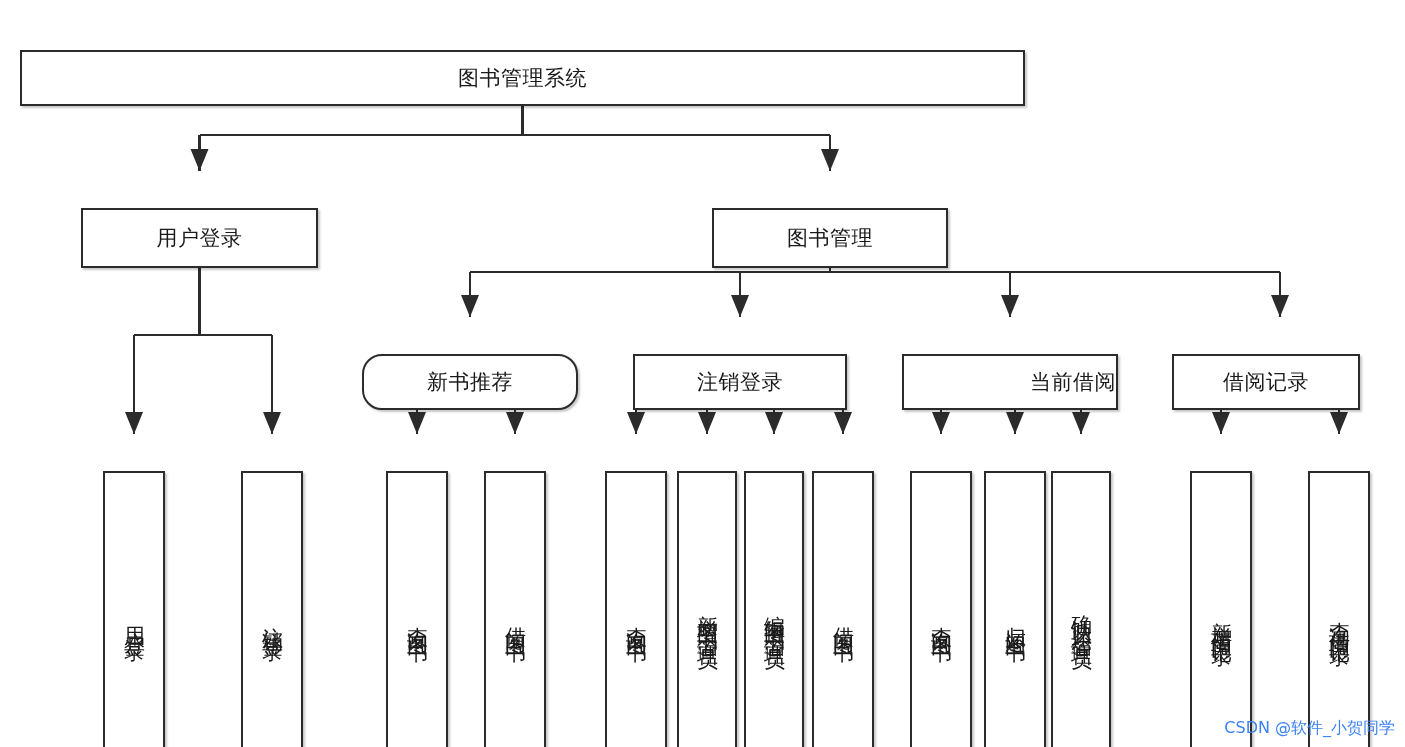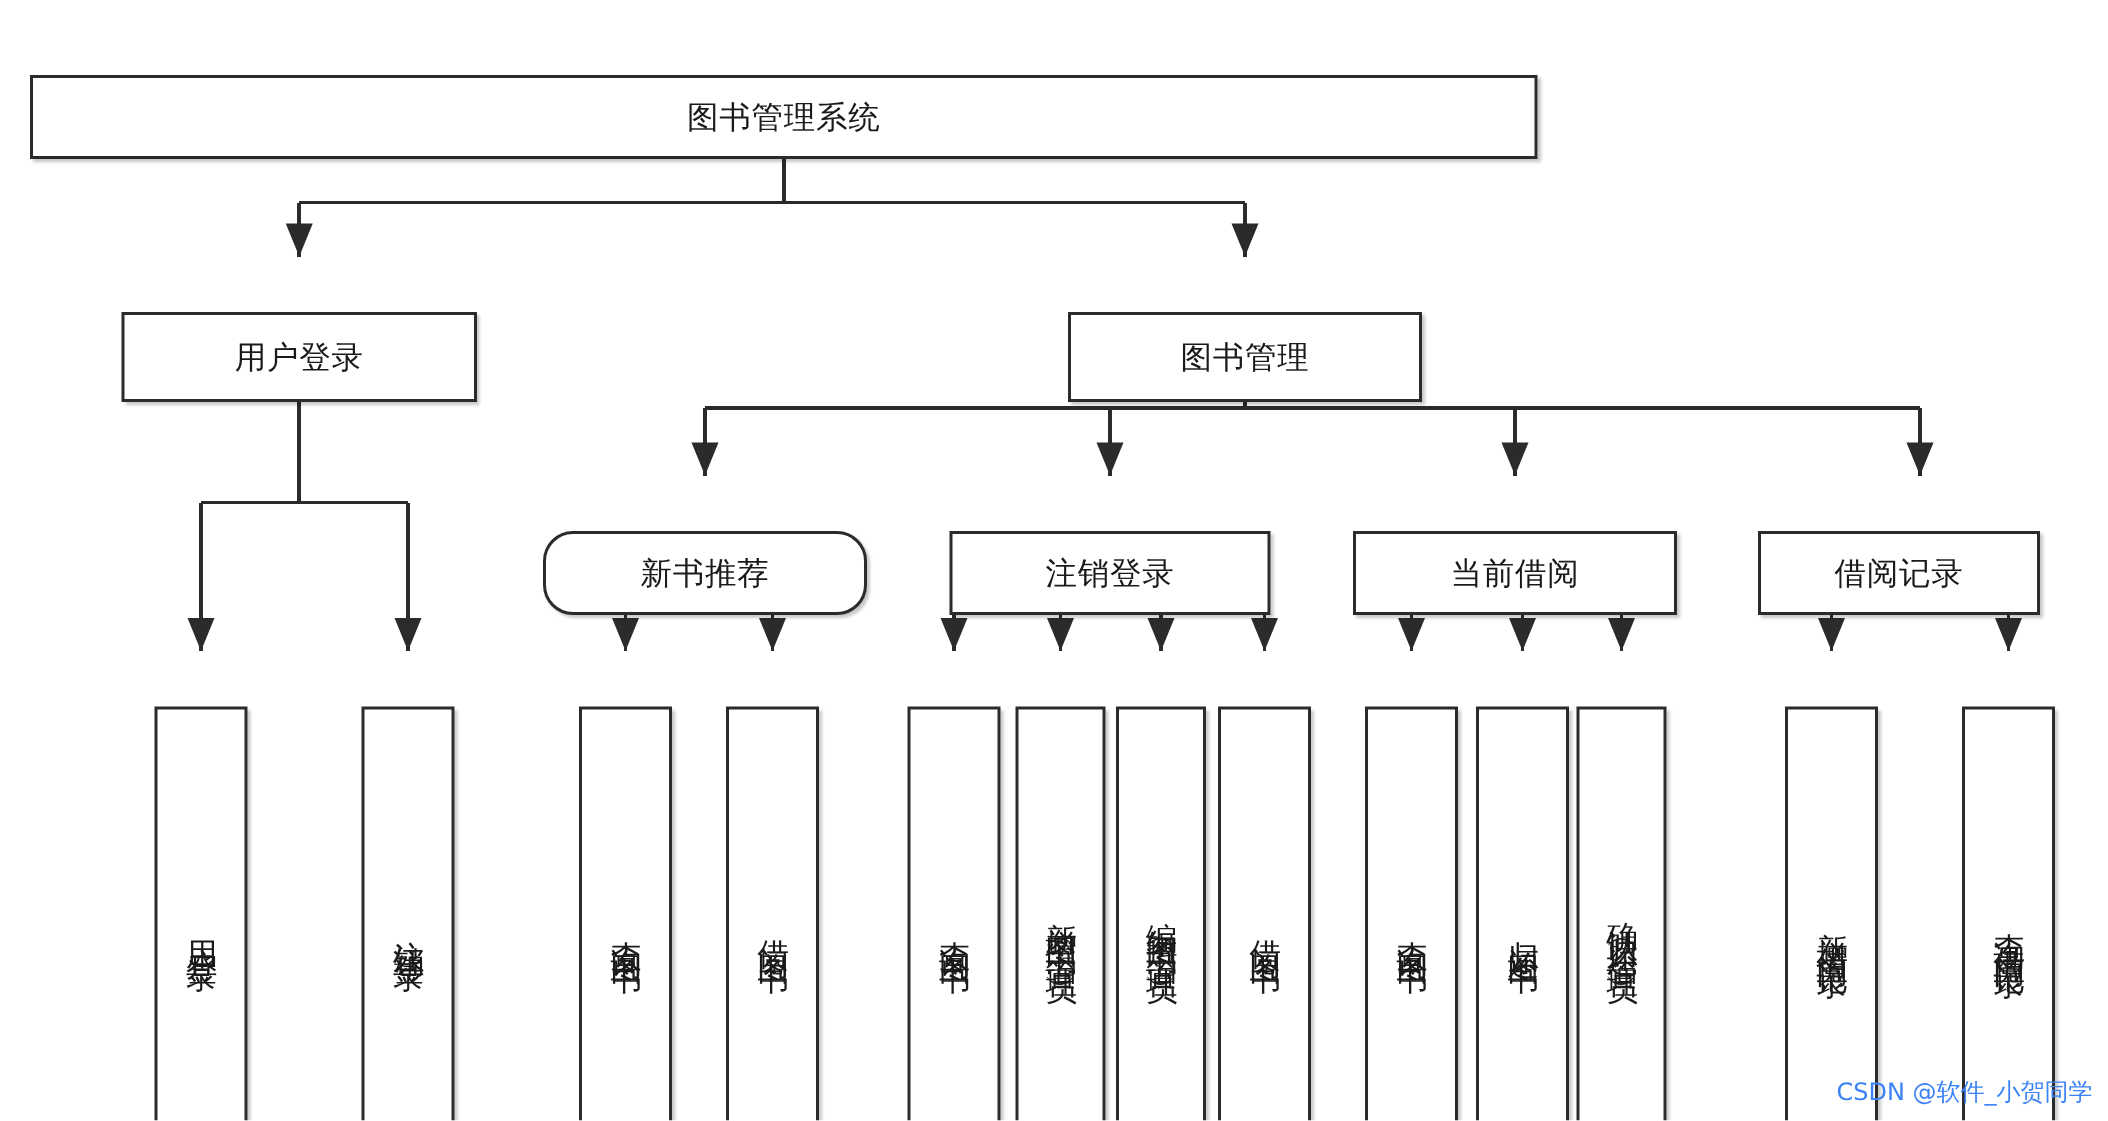--- a/index.html
+++ b/index.html
@@ -135,21 +135,21 @@
       </div>
       <div class="node horizontal" style="left: 712px; top: 172px; width: 236px; height: 60px;">
         <span class="label">图书管理</span>
       </div>
       <div class="node horizontal" style="left: 362px; top: 318px; width: 216px; height: 56px; border-radius: 20px;">
         <span class="label">新书推荐</span>
       </div>
       <div class="node horizontal" style="left: 633px; top: 318px; width: 214px; height: 56px;">
         <span class="label">注销登录</span>
       </div>
-      <div class="node horizontal" style="left: 902px; top: 318px; width: 216px; height: 56px;">
+      <div class="node horizontal" style="left: 902px; top: 318px; width: 216px; height: 56px; justify-content: flex-end;">
         <span class="label">当前借阅</span>
       </div>
       <div class="node horizontal" style="left: 1172px; top: 318px; width: 188px; height: 56px;">
         <span class="label">借阅记录</span>
       </div>
       <div class="node vertical" style="left: 103px; top: 435px; width: 62px; height: 298px;">
         <span class="label">用户登录</span>
       </div>
       <div class="node vertical" style="left: 241px; top: 435px; width: 62px; height: 298px;">
         <span class="label">注销登录</span>

